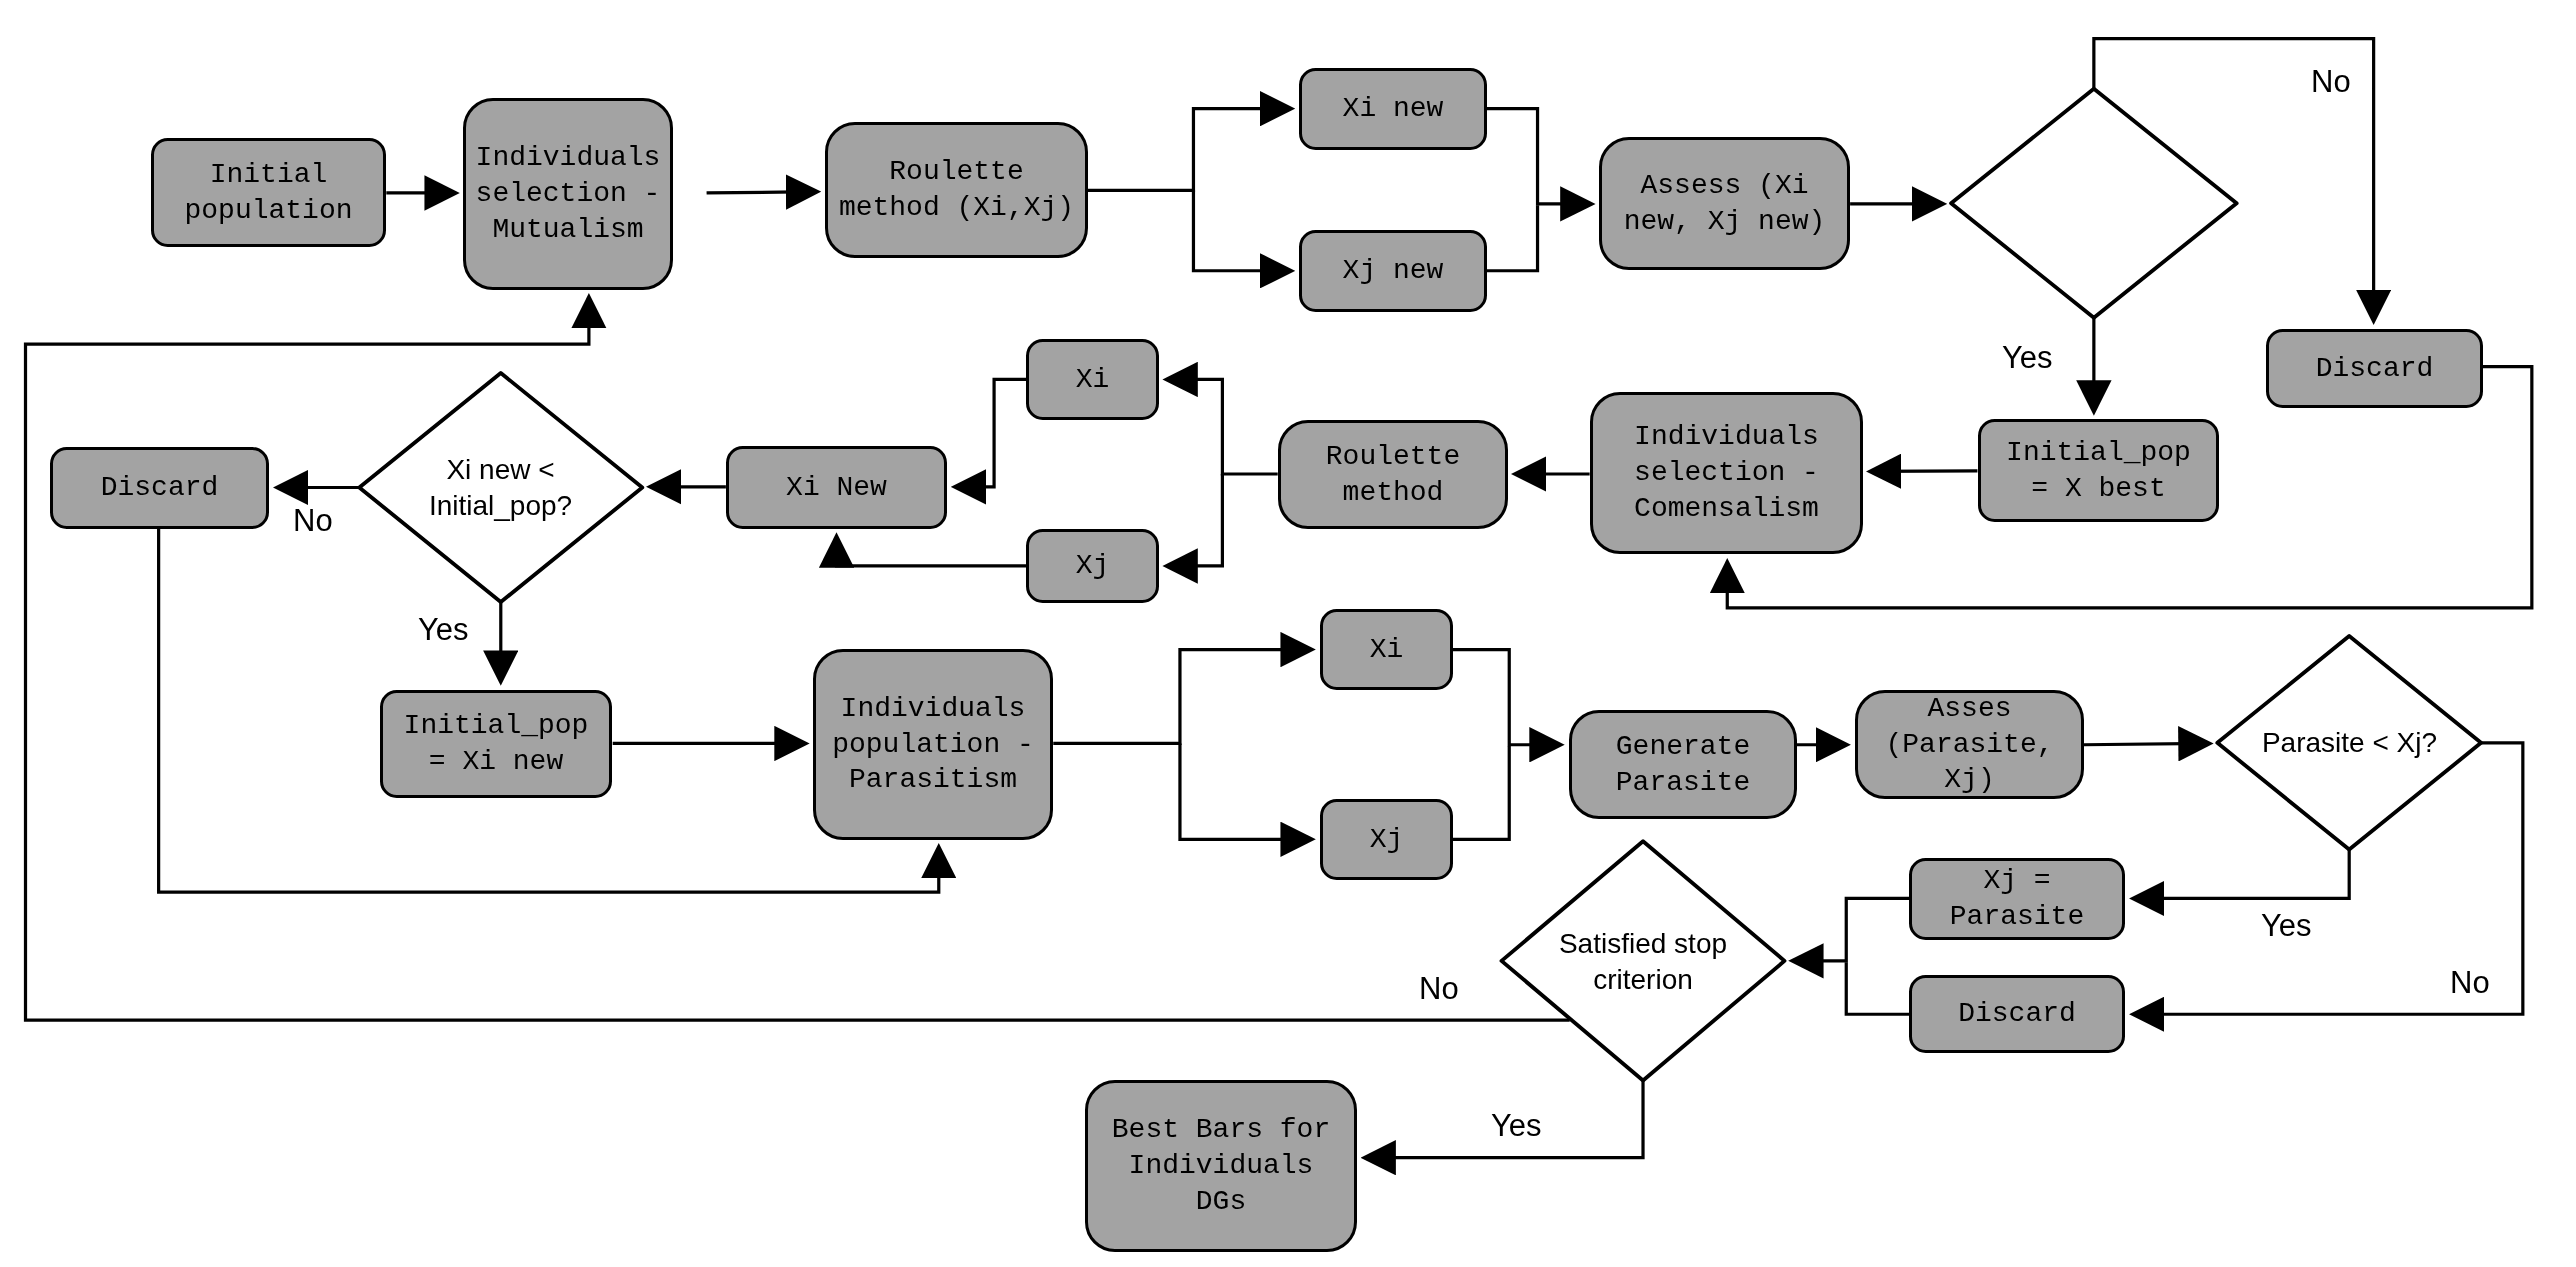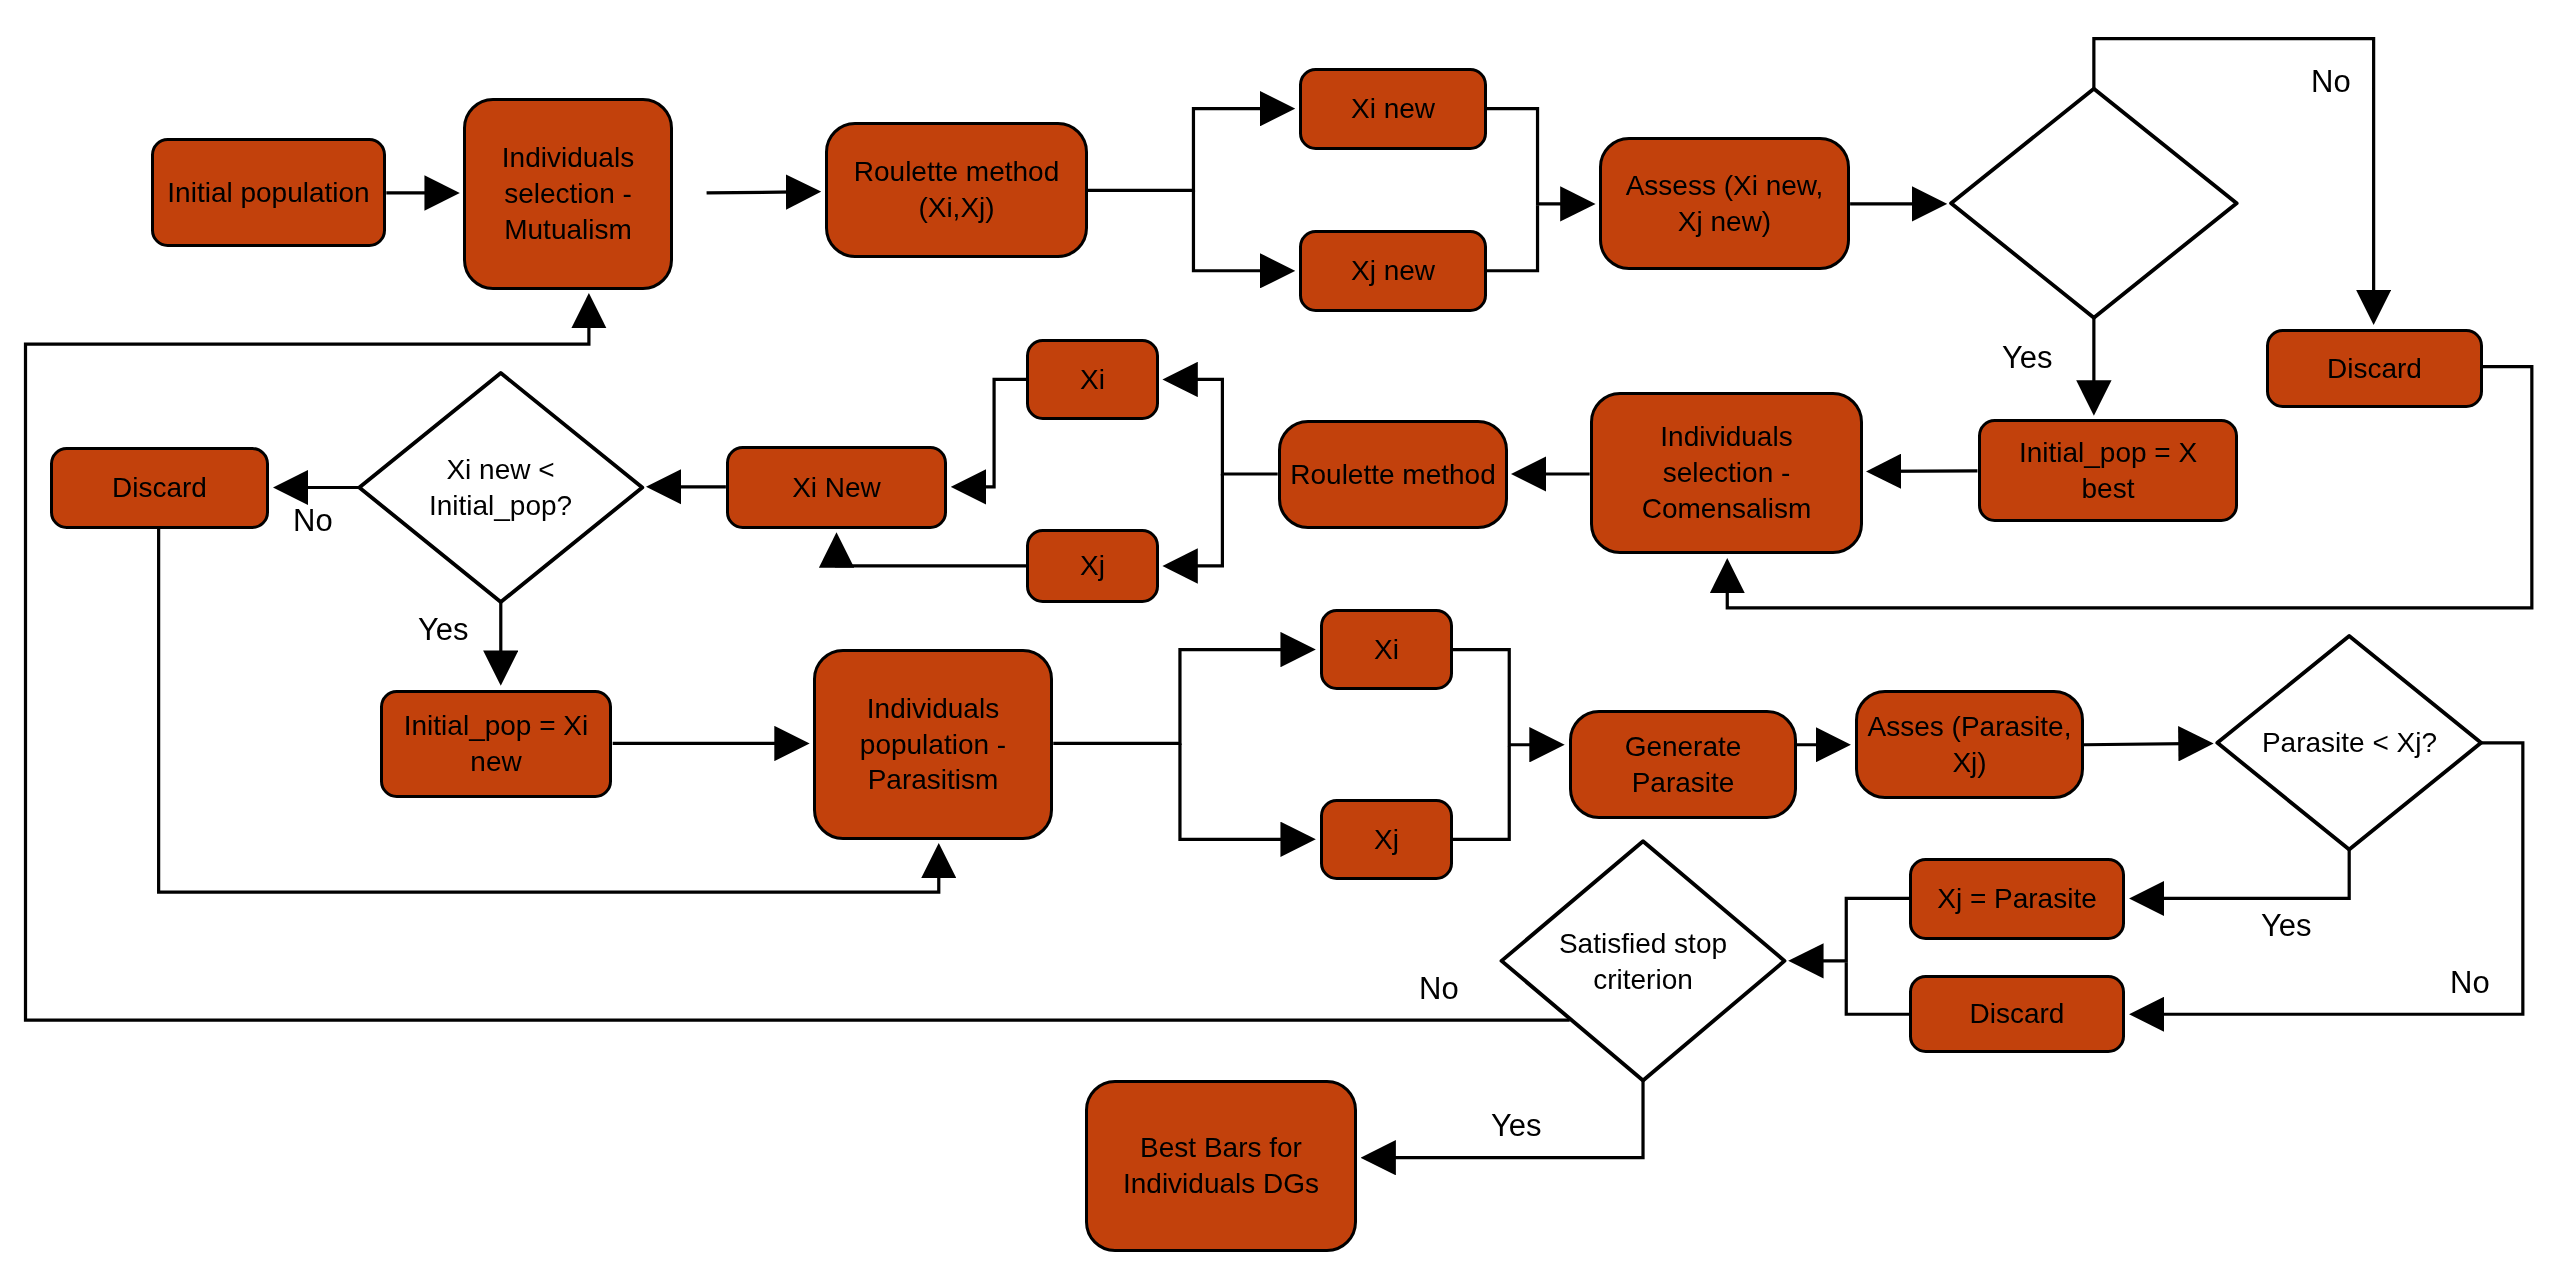--- a/index.html
+++ b/index.html
@@ -24,28 +24,29 @@
   }
   #edges polygon.diamond {
     fill: #ffffff;
     stroke-width: 6;
     stroke-linejoin: round;
   }
   .node {
     position: absolute;
     box-sizing: border-box;
     border: 3.9px solid #000000;
-    background: #c2410c;
+    background: #a3a3a3;
     display: flex;
     align-items: center;
     justify-content: center;
     text-align: center;
     font-size: 28px;
     line-height: 1.28;
     padding: 0 9px;
+    font-family: Liberation Mono, monospace;
   }
   .r-sm { border-radius: 16.7px; }
   .r-lg { border-radius: 30px; }
   .diamond-text {
     position: absolute;
     display: flex;
     align-items: center;
     justify-content: center;
     text-align: center;
     font-size: 28px;
@@ -134,21 +135,21 @@
 
   <div class="node r-lg" style="left:1599px; top:137px; width:251px; height:133px;">
     <span>Assess (Xi new, Xj new)</span>
   </div>
 
 
   <div class="node r-sm" style="left:2266px; top:329px; width:217px; height:79px;">
     <span>Discard</span>
   </div>
 
-  <div class="node r-sm" style="left:1978px; top:419px; width:260px; height:103px;">
+  <div class="node r-sm" style="left:1978px; top:419px; width:241px; height:103px;">
     <span>Initial_pop = X best</span>
   </div>
 
   <div class="node r-lg" style="left:1590px; top:392px; width:273px; height:162px;">
     <span>Individuals selection - Comensalism</span>
   </div>
 
   <div class="node r-lg" style="left:1278px; top:420px; width:230px; height:109px;">
     <span>Roulette method</span>
   </div>

